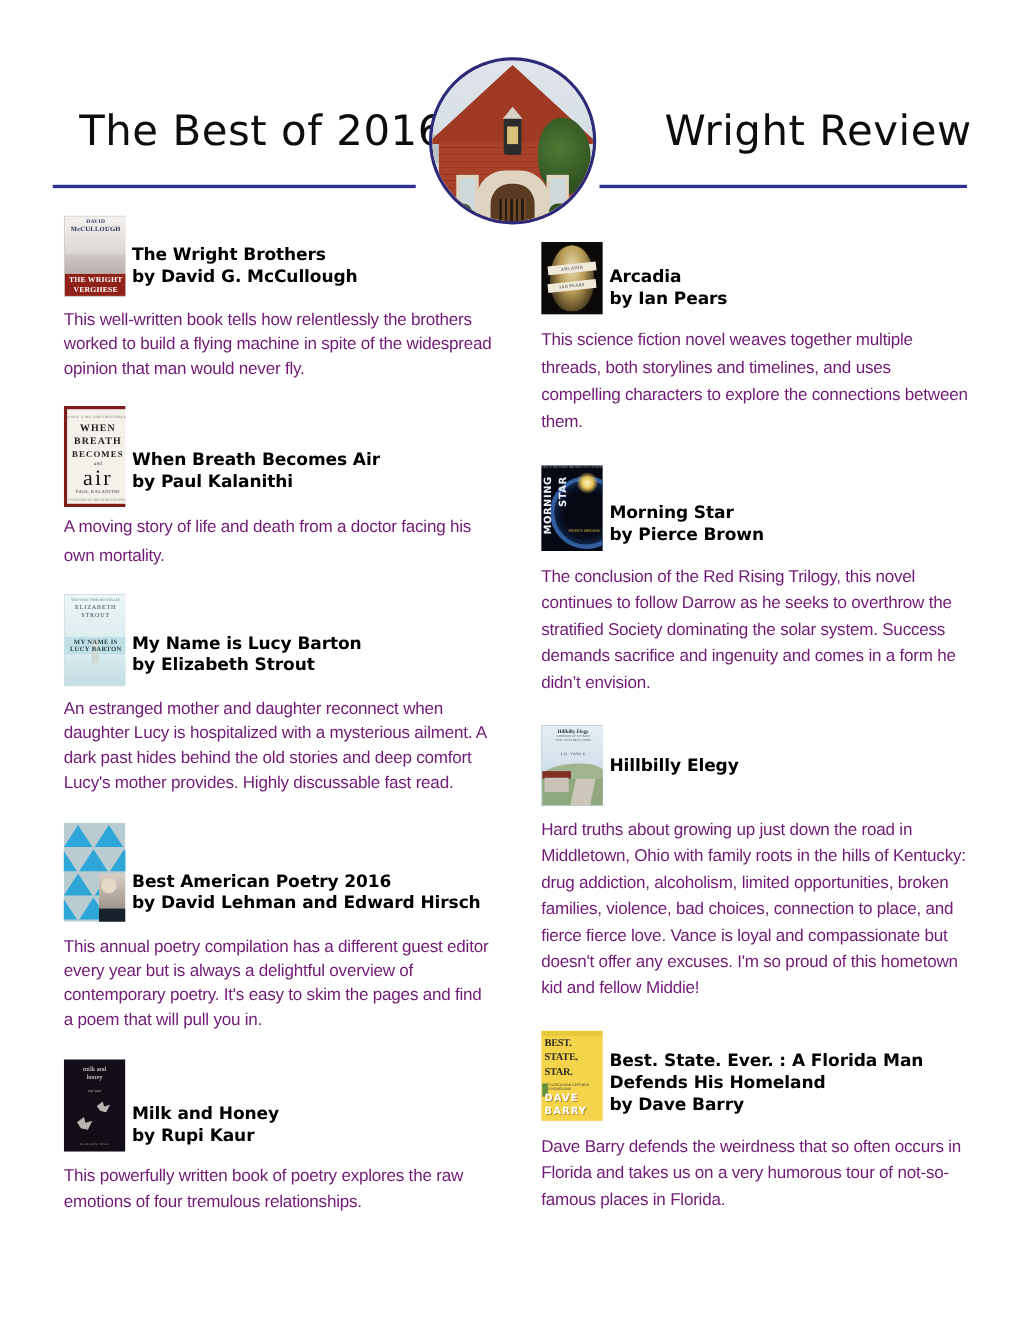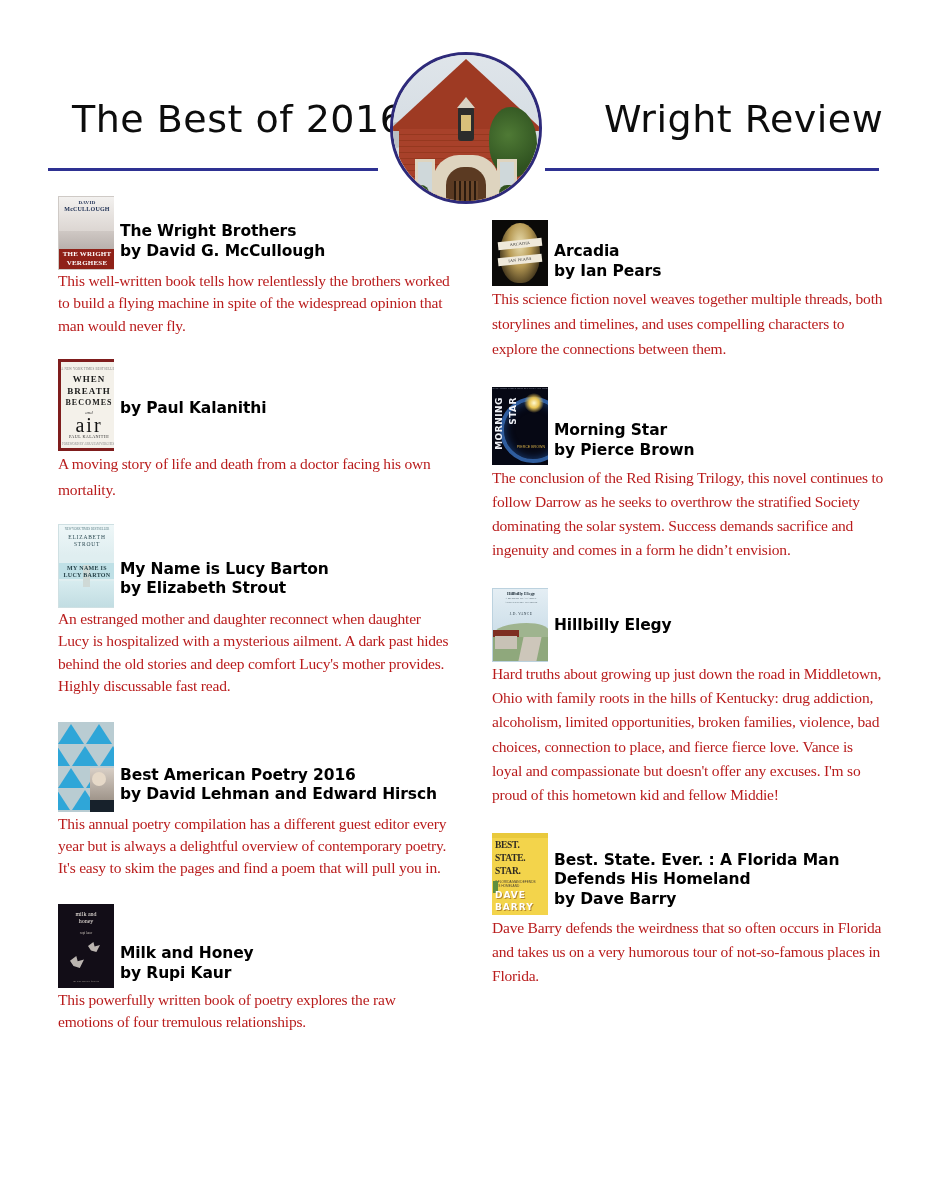--- a/index.html
+++ b/index.html
@@ -180,26 +180,26 @@
   .btitle, .bauthor {
     font-family: "DejaVu Sans", sans-serif;
     font-weight: bold;
     font-size: 15.5px;
     line-height: 1.28;
     color: #000;
     letter-spacing: -0.1px;
   }
   .desc {
     clear: both;
-    font-family: Liberation Serif, serif;
+    font-family: Liberation Sans, sans-serif;
     font-size: 15.5px;
     line-height: 1.45;
-    color: #b91c1c;
+    color: #701a75;
     letter-spacing: -0.2px;
-    margin-top: 1px;
+    margin-top: 12px;
   }
 
   
   .cv { position: relative; width: 56px; }
   .cv-txt {
     position: absolute; left: 0; right: 0;
     text-align: center;
     font-family: "Liberation Serif", serif;
     line-height: 1.05;
   }
@@ -426,20 +426,21 @@
               <div class="cv-txt ln l1">WHEN</div>
               <div class="cv-txt ln l2">BREATH</div>
               <div class="cv-txt ln l3">BECOMES</div>
               <div class="cv-txt l4">and</div>
               <div class="cv-txt air">air</div>
               <div class="cv-txt au">PAUL KALANITHI</div>
               <div class="cv-txt sub">FOREWORD BY ABRAHAM VERGHESE</div>
             </div>
           </div>
           <div class="titles" style="padding-top:40px;">
+            <div class="btitle">When Breath Becomes Air</div>
             <div class="bauthor">by Paul Kalanithi</div>
           </div>
         </div>
         <div class="desc" style="line-height:1.62;">A moving story of life and death from a doctor facing his own mortality.</div>
       </div>
 
       <div class="entry" style="margin-top:22px;">
         <div class="entry-head" style="min-height:82px;">
           <div class="cover">
             <div class="cv cv-lucy">

